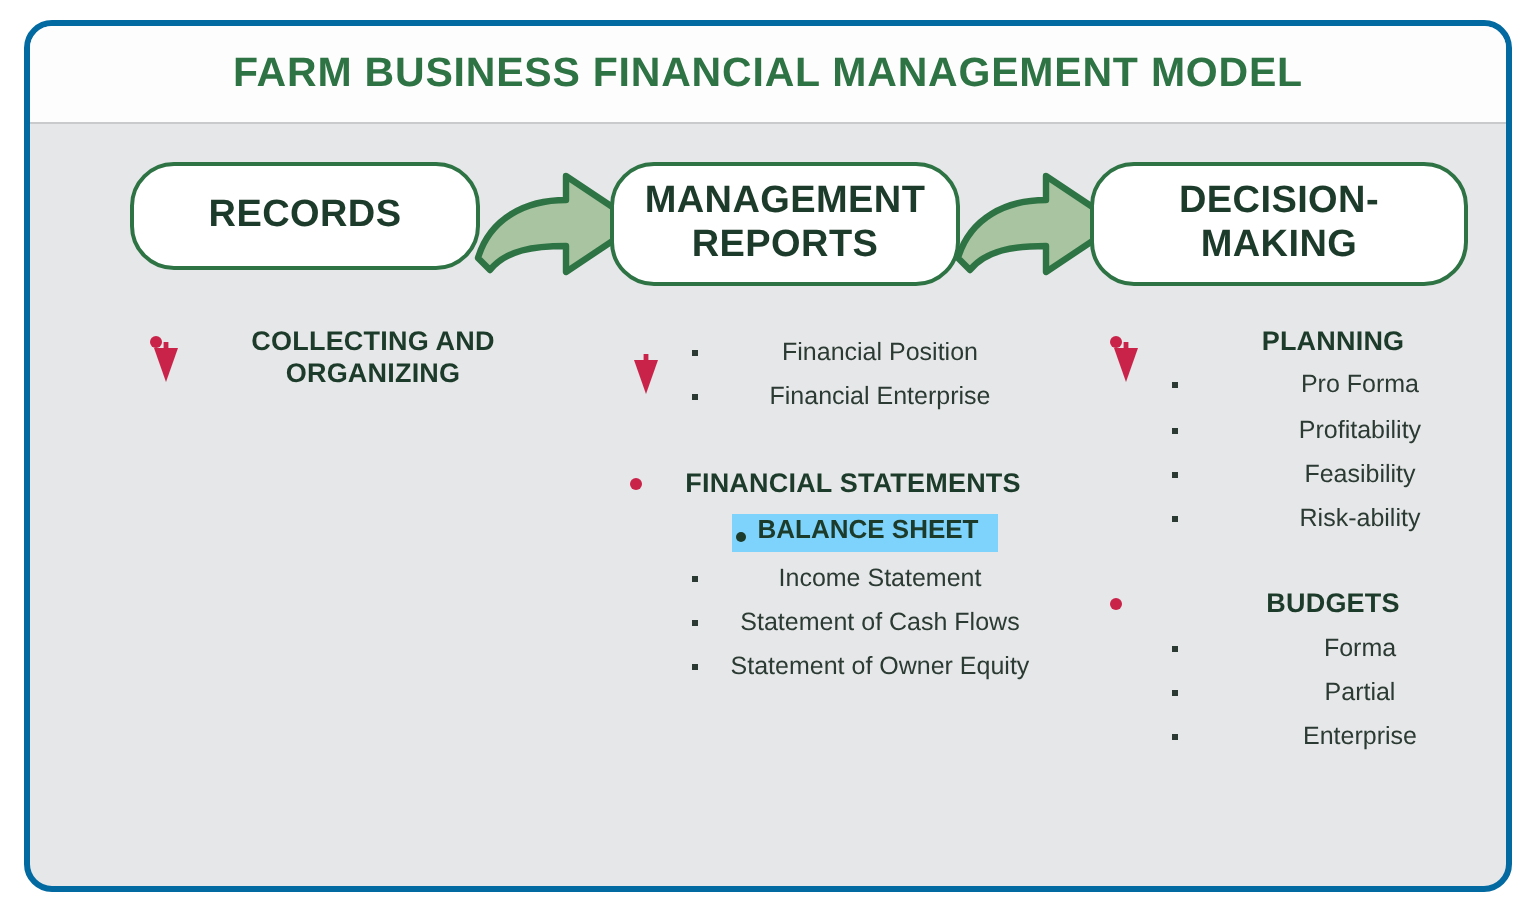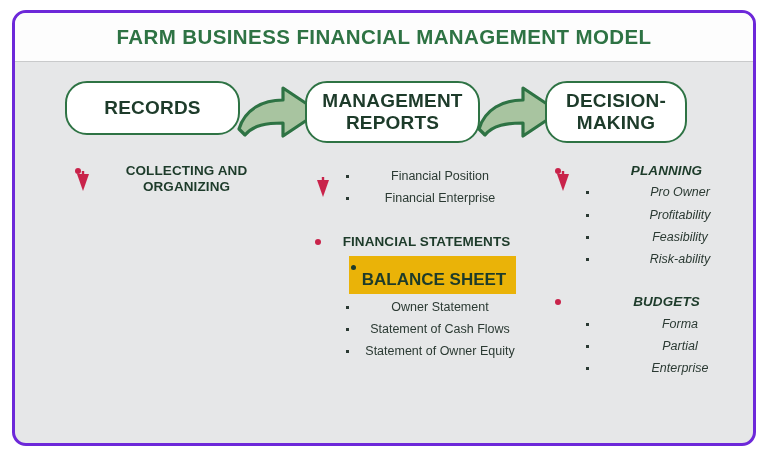--- a/index.html
+++ b/index.html
@@ -14,21 +14,21 @@
     overflow: hidden;
   }
 
   #frame {
     position: absolute;
     left: 12px;
     top: 10px;
     width: 744px;
     height: 436px;
     box-sizing: border-box;
-    border: 3px solid #6d28d9;
+    border: 3px solid #0369a1;
     border-radius: 14px;
     background: #e6e7e8;
     overflow: hidden;
   }
 
   #title-bar {
     position: absolute;
     left: 0;
     top: 0;
     right: 0;
@@ -63,42 +63,42 @@
   .stage-label {
     color: #1d3b2a;
     font-size: 19px;
     font-weight: bold;
     line-height: 1.16;
     letter-spacing: 0.2px;
   }
 
   #box-records   { left: 50px;  top: 68px; width: 175px; height: 54px; }
   #box-reports   { left: 290px; top: 68px; width: 175px; height: 62px; }
-  #box-decision  { left: 530px; top: 68px; width: 142px; height: 62px; }
+  #box-decision  { left: 530px; top: 68px; width: 189px; height: 62px; }
 
   
   .flow-arrow {
     position: absolute;
     top: 72px;
     width: 86px;
     height: 58px;
     z-index: 2;
   }
   #arrow-1 { left: 222px; }
   #arrow-2 { left: 462px; }
 
   
   .column {
     position: absolute;
     top: 150px;
     width: 215px;
   }
   #col-1 { left: 52px; }
   #col-2 { left: 292px; }
-  #col-3 { left: 532px; font-style: italic; }
+  #col-3 { left: 532px; }
 
   .column-inner {
     position: relative;
     text-align: center;
   }
 
   
   .down-arrow {
     position: absolute;
     left: 8px;
@@ -148,25 +148,25 @@
   .sub-item::before {
     content: "";
     position: absolute;
     left: 1px;
     top: 6px;
     width: 3px;
     height: 3px;
     background: #2b3a33;
   }
   .sub-item.highlight {
-    background: #eab308;
+    background: #7dd3fc;
     color: #1d3b2a;
     font-weight: bold;
-    font-size: 17px;
-    padding: 14px 10px 3px 13px;
+    font-size: 13px;
+    padding: 0 10px 3px 13px;
     margin-left: -2px;
     margin-bottom: 6px;
     display: inline-block;
   }
   .sub-item.highlight::before {
     width: 5px;
     height: 5px;
     border-radius: 50%;
     background: #1d3b2a;
     top: 9px;
@@ -215,34 +215,34 @@
     <div class="column-inner">
         <div class="group">
           <ul class="sub-list">
             <li class="sub-item">Financial Position</li>
             <li class="sub-item">Financial Enterprise</li>
           </ul>
         </div>
         <div style="height: 20px;"></div>
         <div class="group">
           <div class="group-heading">FINANCIAL STATEMENTS</div>
-          <ul class="sub-list"><li class="sub-item highlight">BALANCE SHEET</li><li class="sub-item">Owner Statement</li><li class="sub-item">Statement of Cash Flows</li><li class="sub-item">Statement of Owner Equity</li></ul>
+          <ul class="sub-list"><li class="sub-item highlight">BALANCE SHEET</li><li class="sub-item">Income Statement</li><li class="sub-item">Statement of Cash Flows</li><li class="sub-item">Statement of Owner Equity</li></ul>
         </div>
         <svg class="down-arrow" viewBox="0 0 16 20" width="16" height="20" style="top: 8px;">
           <line x1="8" y1="0" x2="8" y2="4" stroke="#c9234a" stroke-width="2.4"></line>
           <path d="M8,20 L2,3 L14,3 Z" fill="#c9234a"></path>
         </svg>
       </div>
   </div>
   <div class="column" id="col-3">
     <div class="column-inner">
         <div class="group">
           <div class="group-heading">PLANNING</div>
           <ul class="sub-list">
-            <li class="sub-item">Pro Owner</li>
+            <li class="sub-item">Pro Forma</li>
             <li class="sub-item">Profitability</li>
             <li class="sub-item">Feasibility</li>
             <li class="sub-item">Risk-ability</li>
           </ul>
         </div>
         <div style="height: 20px;"></div>
         <div class="group">
           <div class="group-heading">BUDGETS</div>
           <ul class="sub-list">
             <li class="sub-item">Forma</li>

